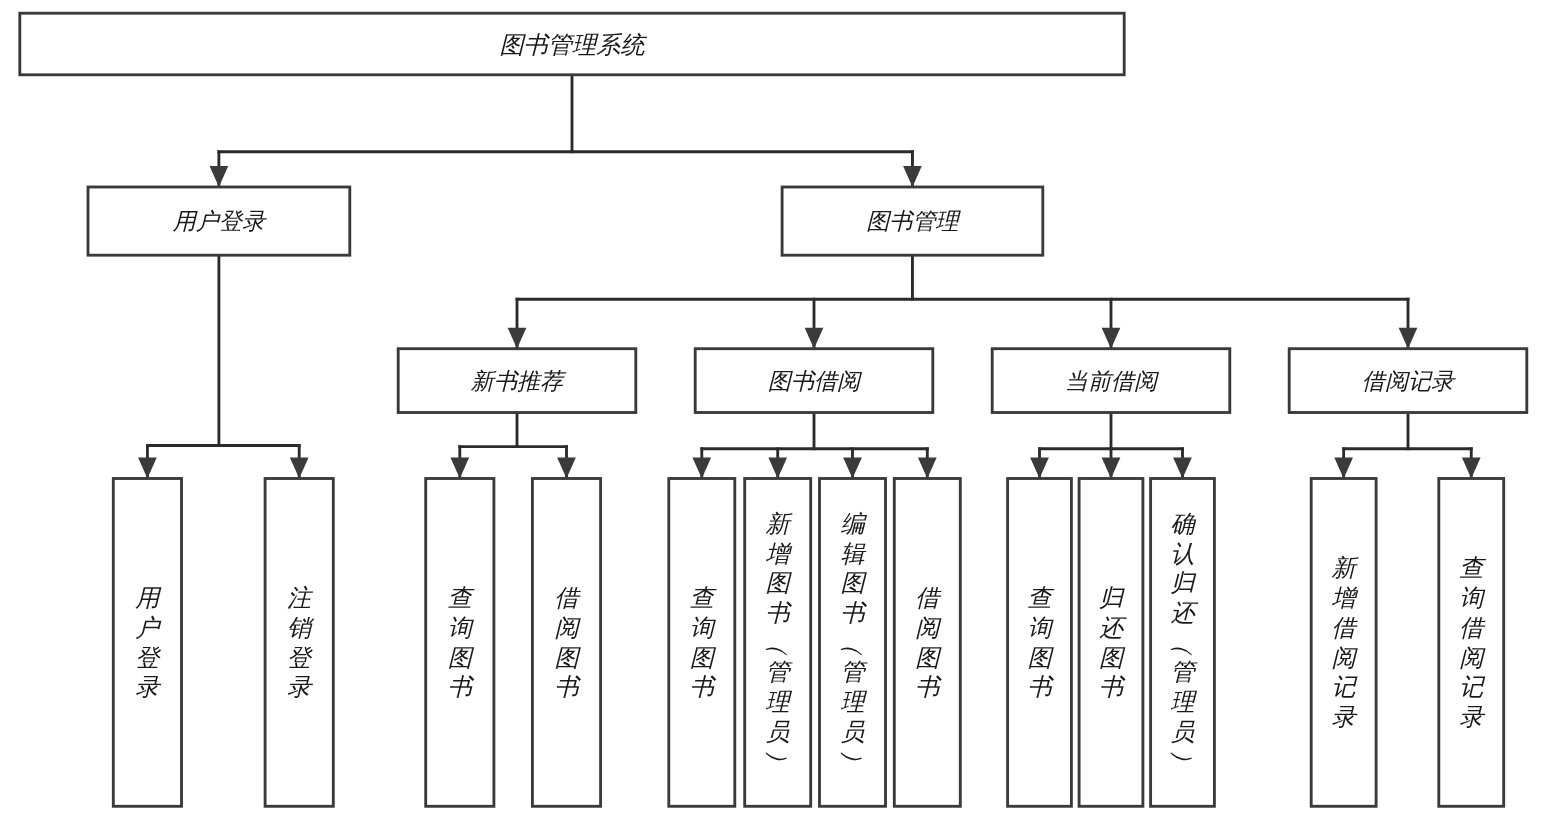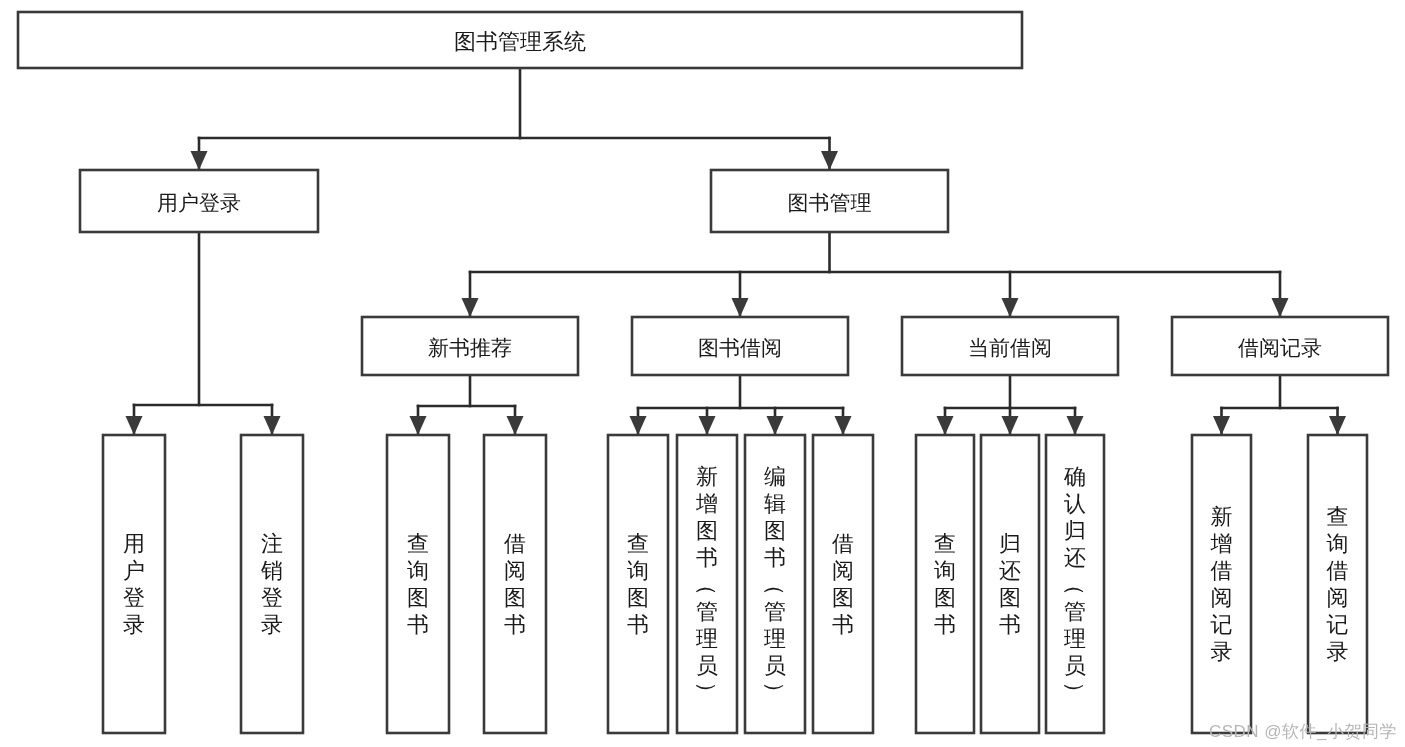--- a/index.html
+++ b/index.html
@@ -10,20 +10,21 @@
   }
   body {
     font-family: "Liberation Sans", "DejaVu Sans", sans-serif;
   }
   #diagram-root {
     position: relative;
     width: 1405px;
     height: 747px;
     background: #ffffff;
     overflow: hidden;
+    font-style: italic;
   }
   svg.diagram-canvas {
     position: absolute;
     left: 0;
     top: 0;
     width: 1405px;
     height: 747px;
   }
   .node-box {
     fill: #ffffff;
@@ -256,14 +257,13 @@
           <text x="1337.5" y="551" class="node-label-v">询</text>
           <text x="1337.5" y="578" class="node-label-v">借</text>
           <text x="1337.5" y="605" class="node-label-v">阅</text>
           <text x="1337.5" y="632" class="node-label-v">记</text>
           <text x="1337.5" y="659" class="node-label-v">录</text>
         </g>
       </g>
 
   </svg>
 
-  <div class="watermark">CSDN @软件_小贺同学</div>
 </div>
 
 </body></html>

